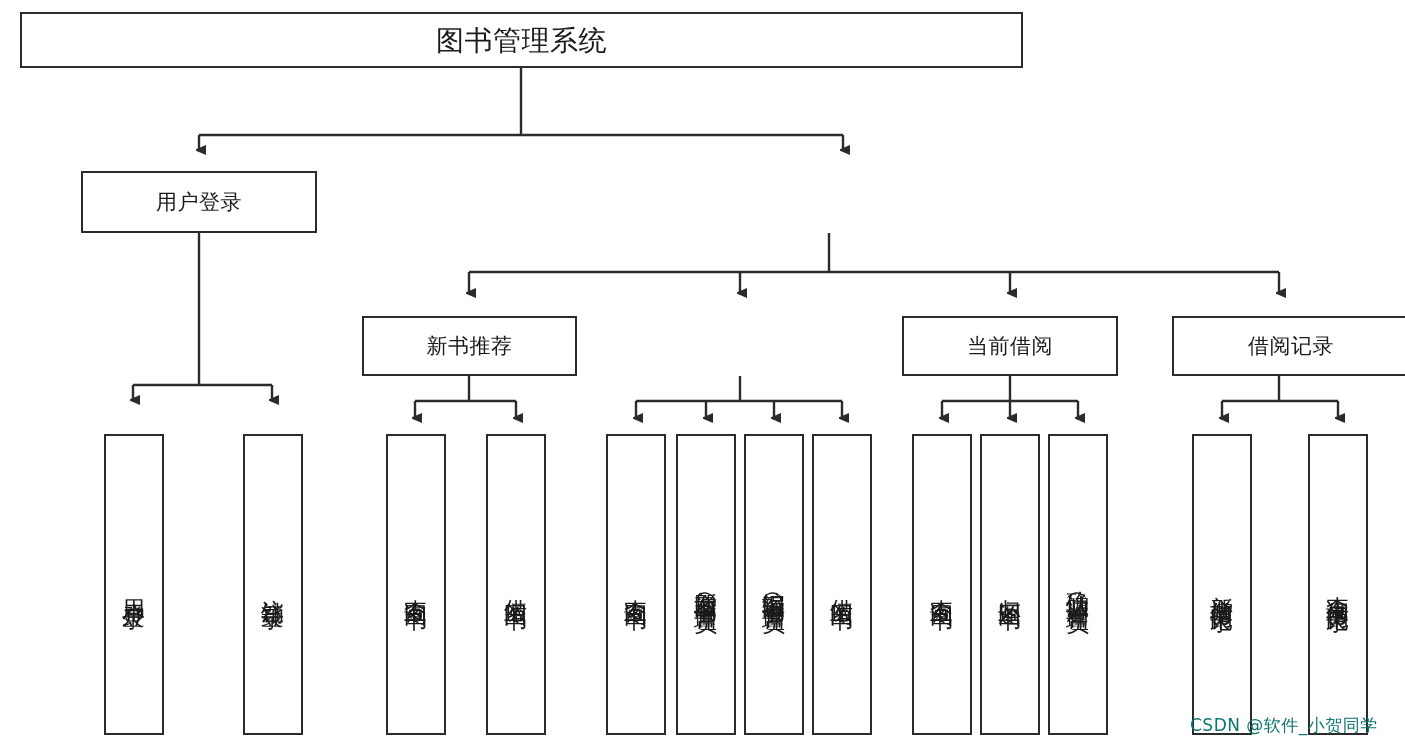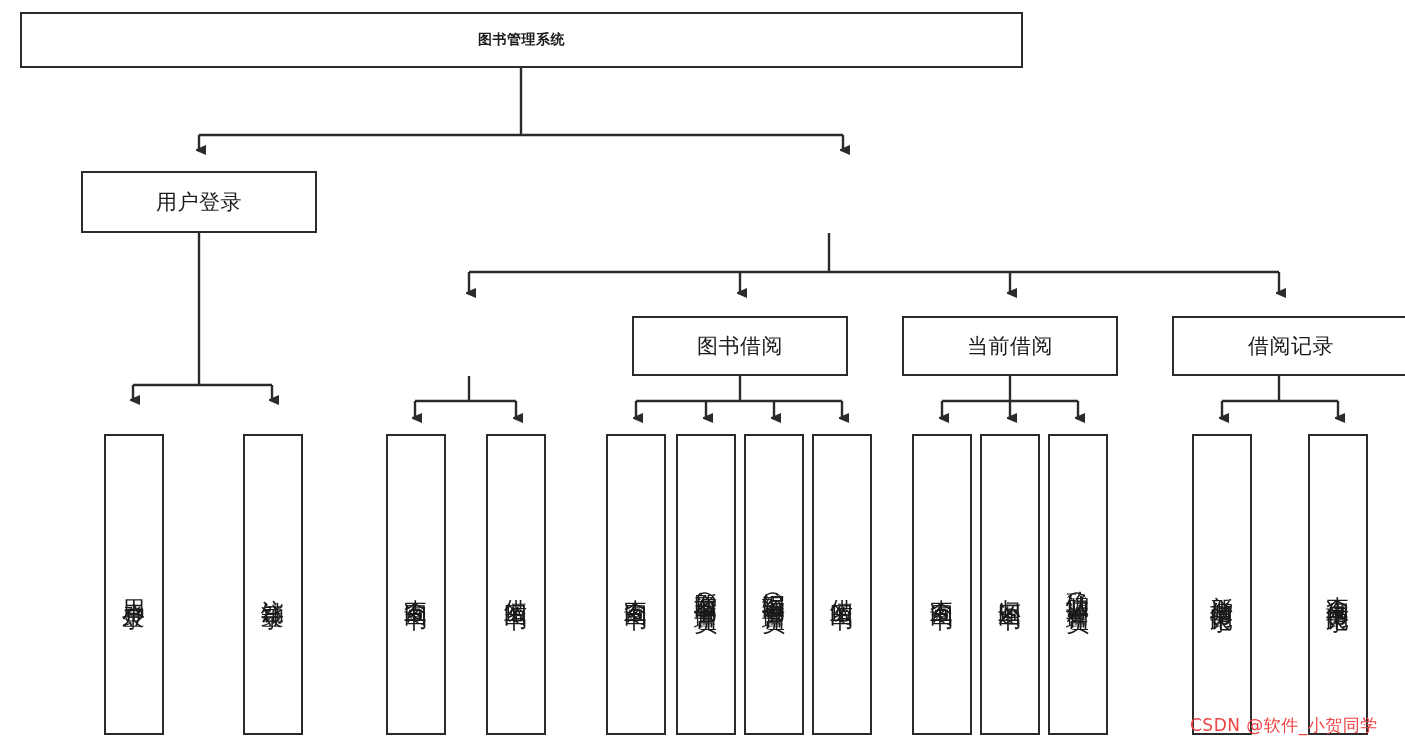--- a/index.html
+++ b/index.html
@@ -30,21 +30,21 @@
   .node .lbl {
     display: block;
     line-height: 1.25;
     white-space: nowrap;
     letter-spacing: 0.5px;
   }
   
   .node.horiz .lbl {
     font-size: 21px;
   }
-  .node.root .lbl { font-size: 14px; font-weight: bold; }
+  .node.root .lbl { font-size: 28px; }
 
   
   .node.vert {
     align-items: center;
     justify-content: center;
     padding-top: 4px;
   }
   .node.vert .lbl {
     writing-mode: vertical-rl;
     text-orientation: upright;
@@ -61,21 +61,21 @@
     width: 1405px;
     height: 747px;
     z-index: 1;
     pointer-events: none;
   }
   .watermark {
     position: absolute;
     left: 1190px;
     top: 714px;
     font-size: 17px;
-    color: #ef4444;
+    color: #0f766e;
     letter-spacing: 0.5px;
     z-index: 5;
     white-space: nowrap;
     font-family: "DejaVu Sans", "Liberation Sans", sans-serif;
   }
 </style>
 </head>
 <body>
 
 <div id="canvas">
@@ -132,24 +132,24 @@
 
   <div class="node root horiz" style="left:20px; top:12px; width:1003px; height:56px;">
     <span class="lbl">图书管理系统</span>
   </div>
 
   <div class="node horiz" style="left:81px; top:171px; width:236px; height:62px;">
     <span class="lbl">用户登录</span>
   </div>
 
 
-
-  <div class="node horiz" style="left:632px; top:316px; width:216px; height:60px;">
-    <span class="lbl">图书借阅</span>
-  </div>
+  <div class="node horiz" style="left:362px; top:316px; width:215px; height:60px;">
+    <span class="lbl">新书推荐</span>
+  </div>
+
 
   <div class="node horiz" style="left:902px; top:316px; width:216px; height:60px;">
     <span class="lbl">当前借阅</span>
   </div>
 
   <div class="node horiz" style="left:1172px; top:316px; width:238px; height:60px;">
     <span class="lbl">借阅记录</span>
   </div>
 
   <div class="node vert" style="left:104px; top:434px; width:60px; height:301px;">

